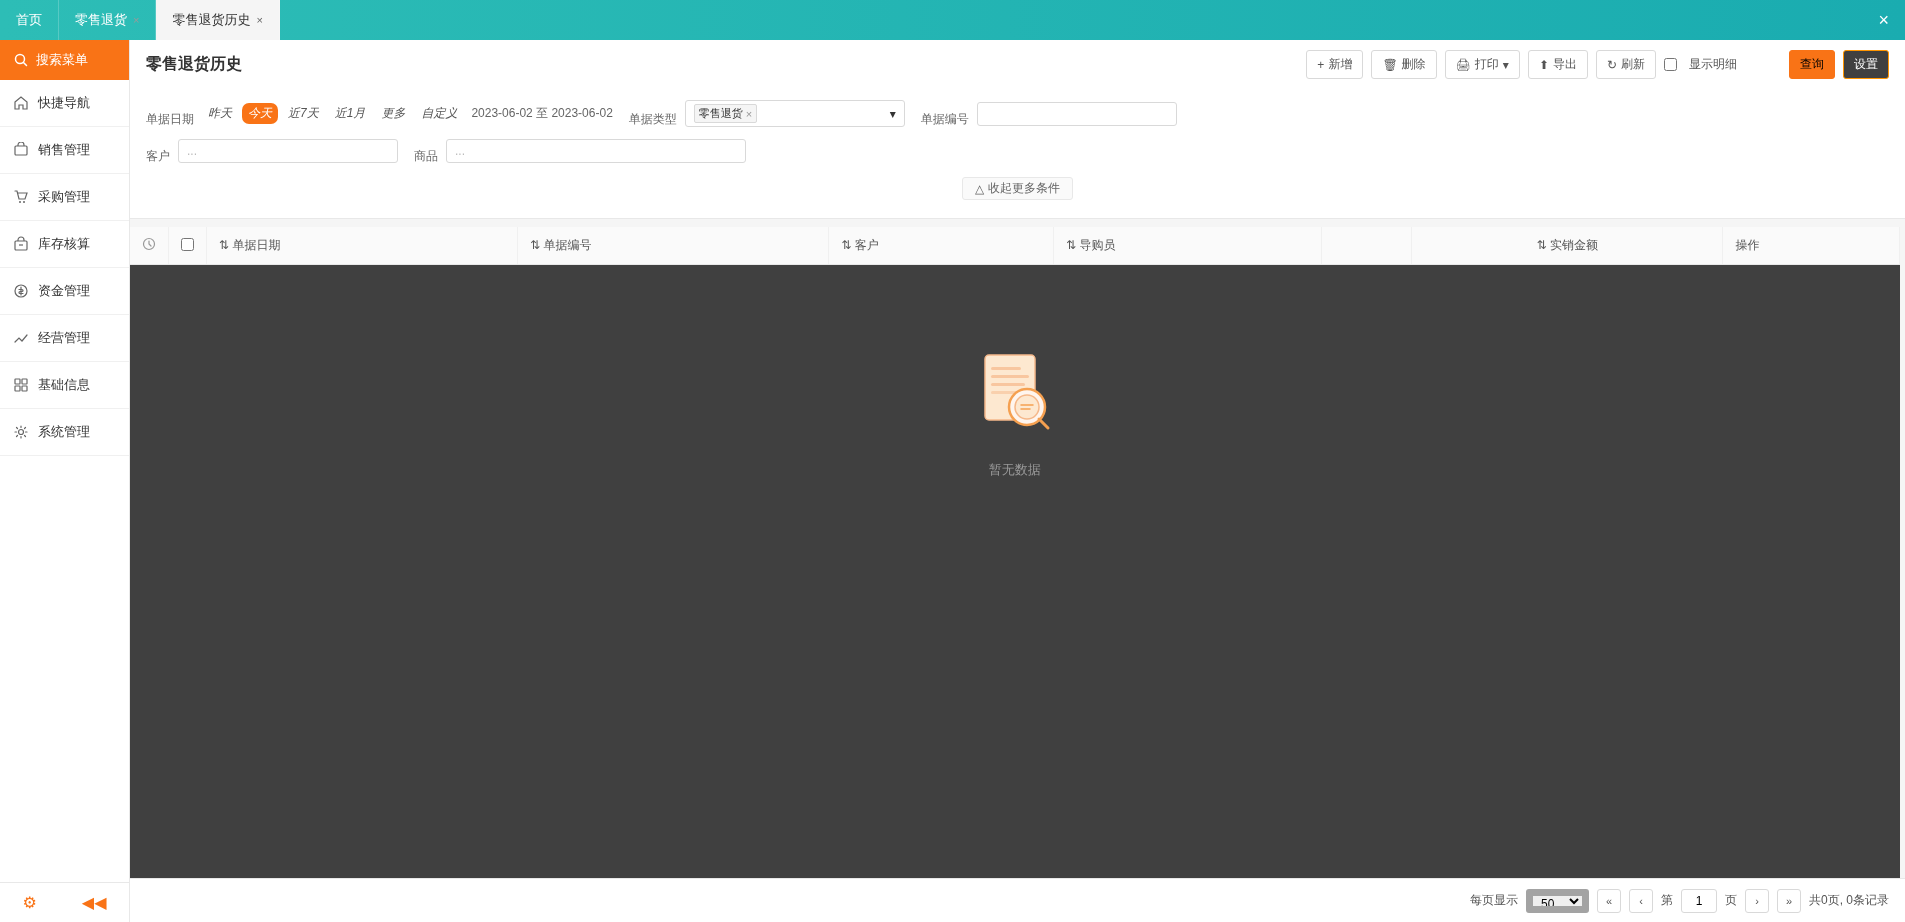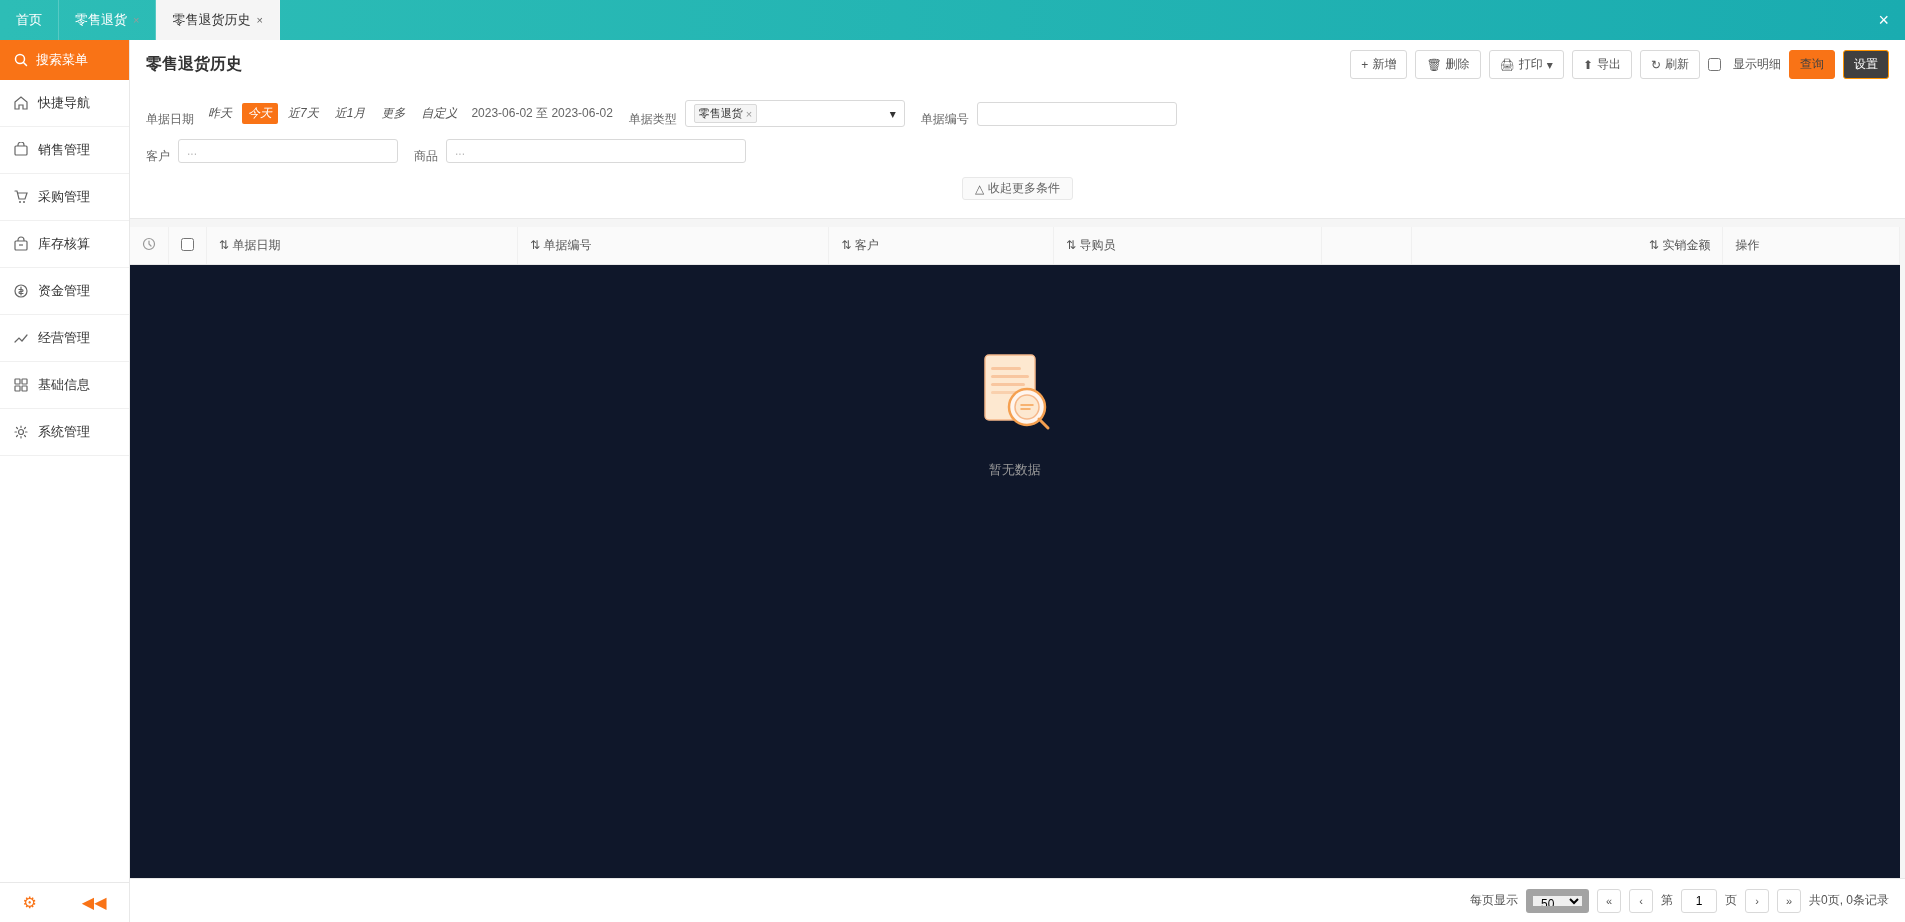--- a/index.html
+++ b/index.html
@@ -154,21 +154,22 @@
       border: 1px solid #d9d9d9;
       border-radius: 3px;
       background: #fff;
       font-size: 12px;
       color: #555;
       cursor: pointer;
     }
     .toolbar-btn.primary {
       background: #f97316;
       border-color: #f97316;
-      color: #404040;
+      color: #000000;
+      margin-left: 44px;
     }
     .toolbar-btn.settings-btn {
       background: #404040;
       border-color: #ff9500;
       color: #fff;
     }
     .display-toggle {
       display: flex;
       align-items: center;
       gap: 12px;
@@ -208,21 +209,21 @@
       padding: 2px 6px;
       font-size: 12px;
       color: #555;
       cursor: pointer;
       border-radius: 2px;
       font-style: italic;
     }
     .date-btn.active {
       background: #f97316;
       color: #fff;
-      border-radius: 2px;
+      border-radius: 7px;
     }
     .date-range {
       font-size: 12px;
       color: #666;
     }
     .filter-select {
       display: flex;
       align-items: center;
       border: 1px solid #d9d9d9;
       border-radius: 3px;
@@ -274,21 +275,21 @@
       padding: 2px 12px;
       border: 1px solid #e8e8e8;
       border-radius: 3px;
       background: #fafafa;
     }
 
     
     .table-container {
       flex: 1;
       overflow: auto;
-      background: #0f172a;
+      background: #404040;
       margin: 8px 5px 0 0;
     }
     .data-table {
       width: 100%;
       border-collapse: collapse;
       font-size: 12px;
     }
     .data-table th {
       background: #fafafa;
       border-bottom: 1px solid #e8e8e8;
@@ -615,21 +616,21 @@
             <th class="sortable">
               <span>⇅ 单据编号</span>
             </th>
             <th class="sortable">
               <span>⇅ 客户</span>
             </th>
             <th class="sortable">
               <span>⇅ 导购员</span>
             </th>
             <th style="flex:1;"></th>
-            <th class="sortable" style="text-align:right;">
+            <th class="sortable" style="text-align:center;">
               <span>⇅ 实销金额</span>
             </th>
             <th>
               <span>操作</span>
             </th>
           </tr>
         </thead>
         <tbody>
 
           <tr>

